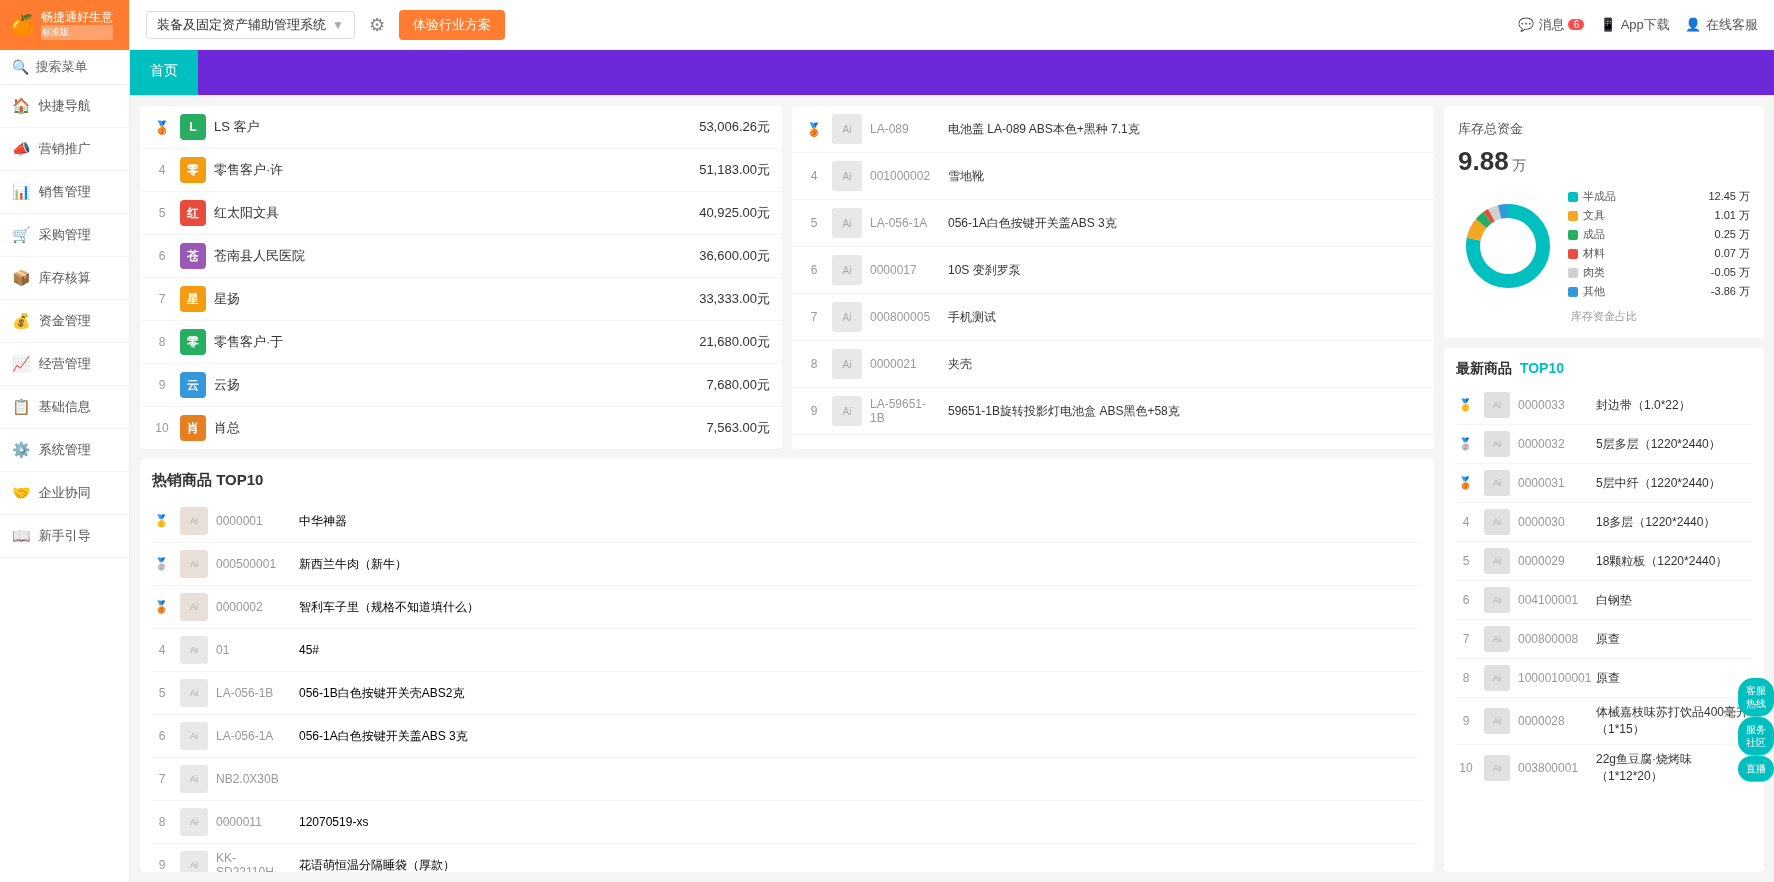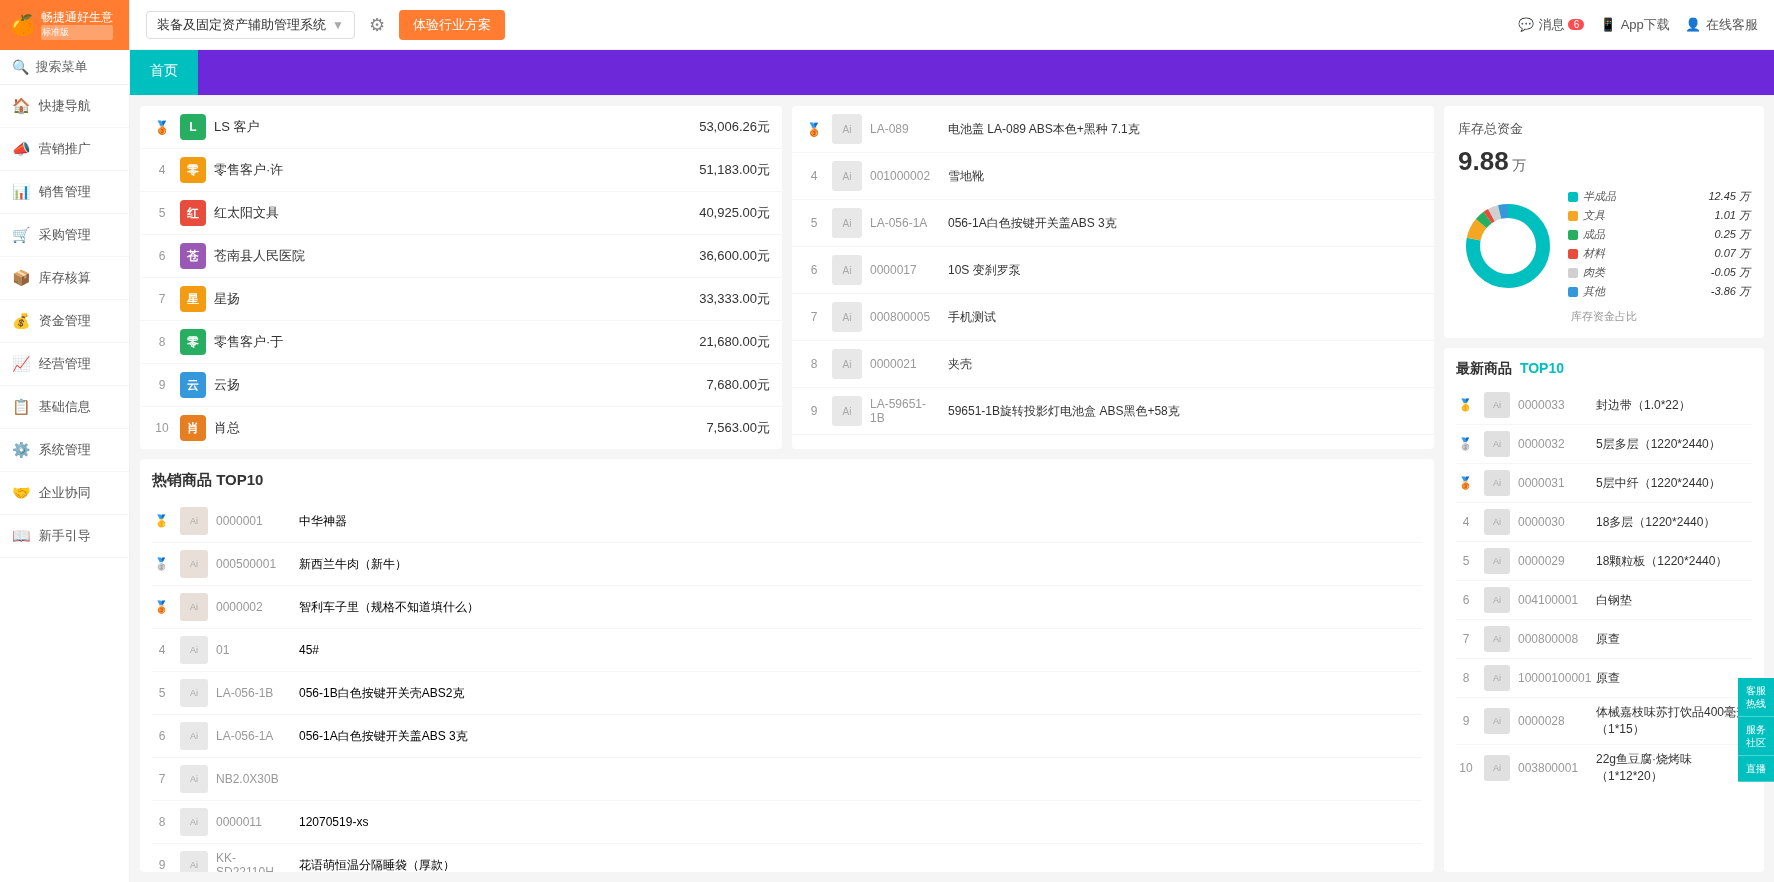--- a/index.html
+++ b/index.html
@@ -325,21 +325,20 @@
       font-size: 26px;
       font-weight: bold;
       color: #333;
     }
     .inventory-total .unit { font-size: 14px; color: #666; }
 
     .donut-legend-wrap {
       display: flex;
       align-items: center;
       gap: 10px;
-      font-style: italic;
     }
     .donut-wrap {
       width: 100px;
       height: 100px;
       flex-shrink: 0;
     }
     .legend {
       flex: 1;
       font-size: 11px;
     }
@@ -422,20 +421,21 @@
     .float-btn {
       background: #00bfbf;
       color: #fff;
       width: 36px;
       padding: 6px 4px;
       text-align: center;
       font-size: 10px;
       cursor: pointer;
       border-bottom: 1px solid rgba(255,255,255,0.3);
       line-height: 1.3;
+      border-radius: 15px;
     }
 
     .two-col {
       display: flex;
       gap: 10px;
     }
     .two-col > * { flex: 1; min-width: 0; }
   </style>
 </head>
 <body>

